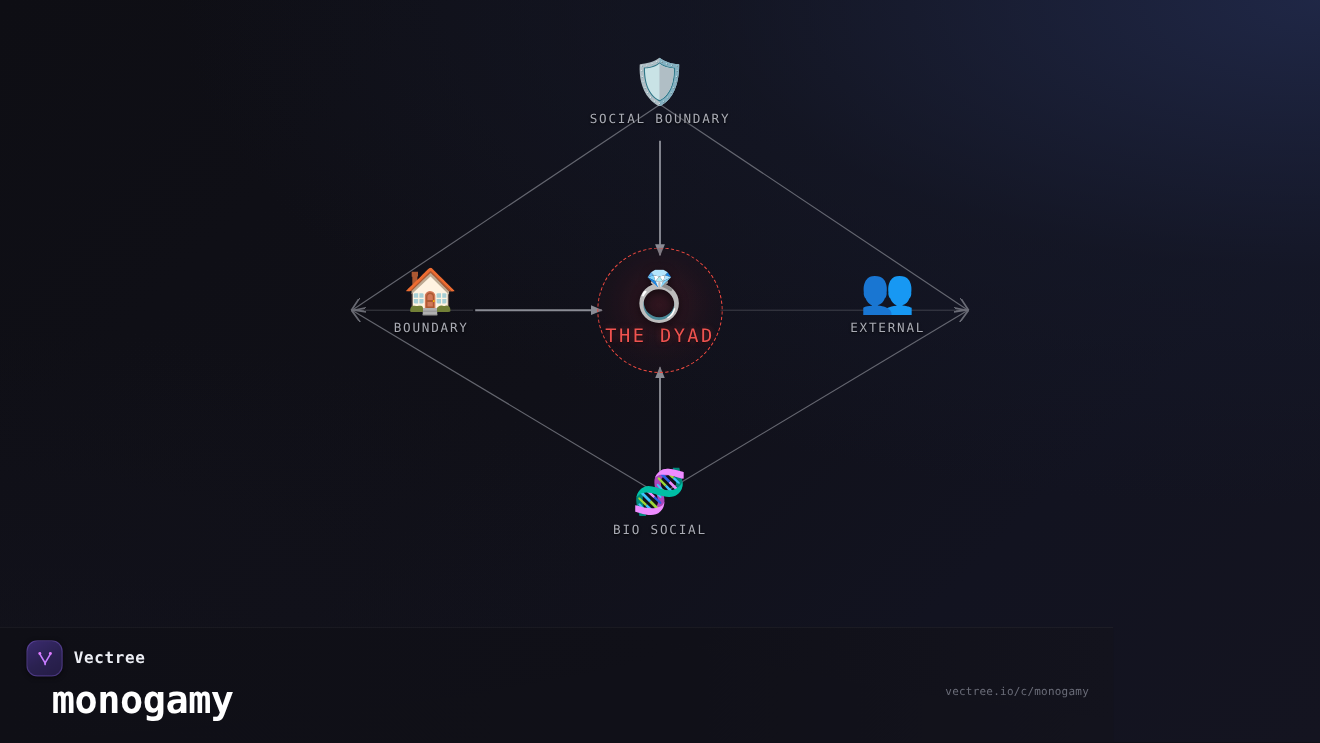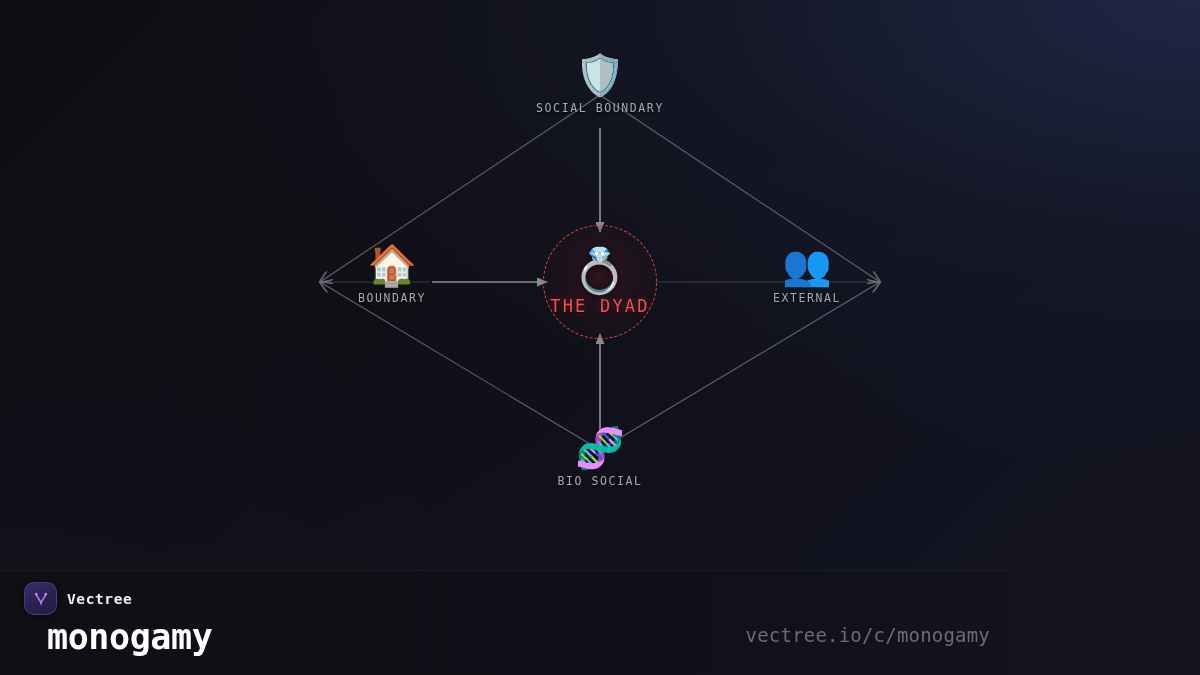--- a/index.html
+++ b/index.html
@@ -72,21 +72,21 @@
     font-size:14.5px; font-weight:bold; color:#eceef4; letter-spacing:0.6px;
   }
   #page-title {
     position:absolute; left:22px; top:46px;
     font-family:"DejaVu Sans Mono", monospace;
     font-size:35px; font-weight:bold; color:#ffffff; letter-spacing:-0.4px;margin-left:25px;
   }
   #footer-url {
     position:absolute; right:22px; top:53px;
     font-family:"DejaVu Sans Mono", monospace;
-    font-size:19px; color:#6a6c78; letter-spacing:0.2px;text-align:right;
+    font-size:10px; color:#6a6c78; letter-spacing:0.2px;text-align:right;
   }
 </style>
 </head>
 <body>
 
 <div id="root">
 
   <div id="canvas">
 
     <svg id="graph-svg" viewBox="0 0 1200 570" xmlns="http://www.w3.org/2000/svg">

